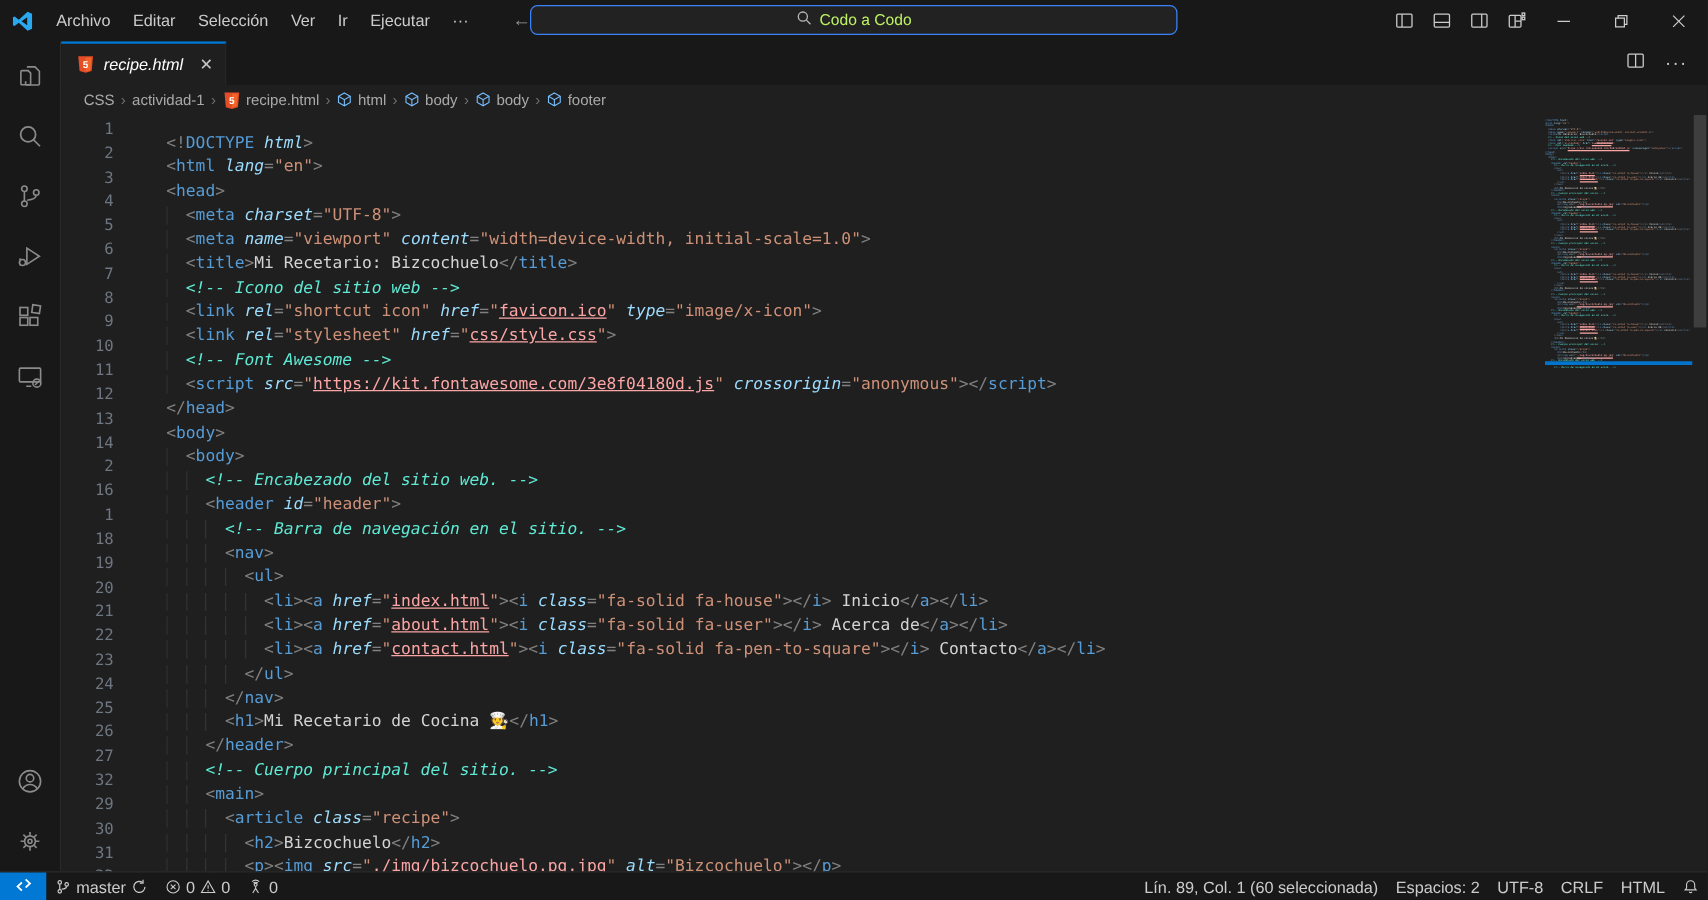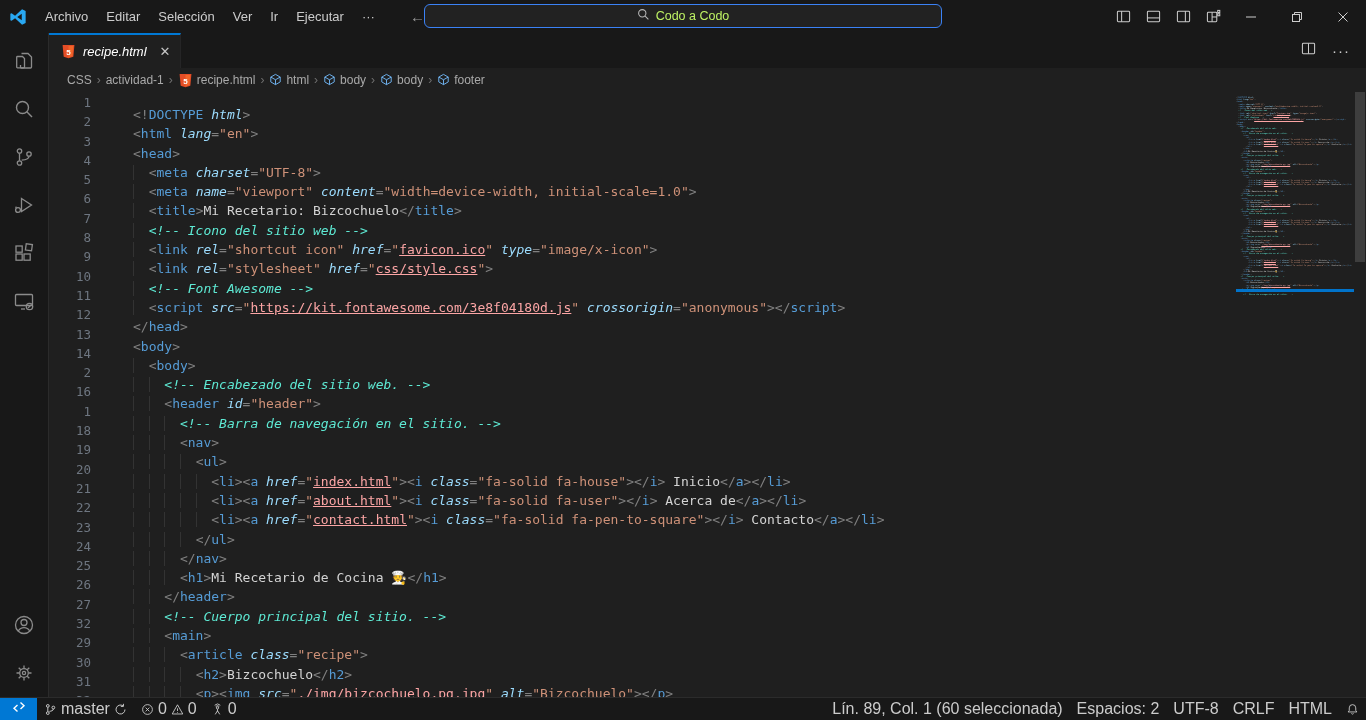--- a/index.html
+++ b/index.html
@@ -96,21 +96,21 @@
     font-family:"DejaVu Sans Mono", monospace; font-size:2px; white-space:pre;
   }
   .mini-line { height:2.24px; line-height:2.24px; }
   .mini-highlight { position:absolute; left:0; right:0; top:197px; height:3px; background:#0078d4; opacity:.95; }
   .vscrollbar { position:absolute; top:0; bottom:0; right:0; width:12px; }
   .vthumb { position:absolute; top:0; left:1px; right:1px; height:170px; background:rgba(121,121,121,.35); }
 
   
   .statusbar {
     flex:0 0 22px; background:#181818; border-top:1px solid #2b2b2b;
-    display:flex; align-items:center; font-size:16px; color:#cccccc;
+    display:flex; align-items:center; font-size:13px; color:#cccccc;
   }
   .remote {
     width:37px; height:22px; background:#0078d4; display:flex;
     align-items:center; justify-content:center; color:#ffffff;
   }
   .sb-item { display:flex; align-items:center; gap:4px; padding:0 7px; height:22px; }
   .sb-right { margin-left:auto; display:flex; align-items:flex-end; }
   .sb-item svg { display:block; }
 </style>
 </head>

